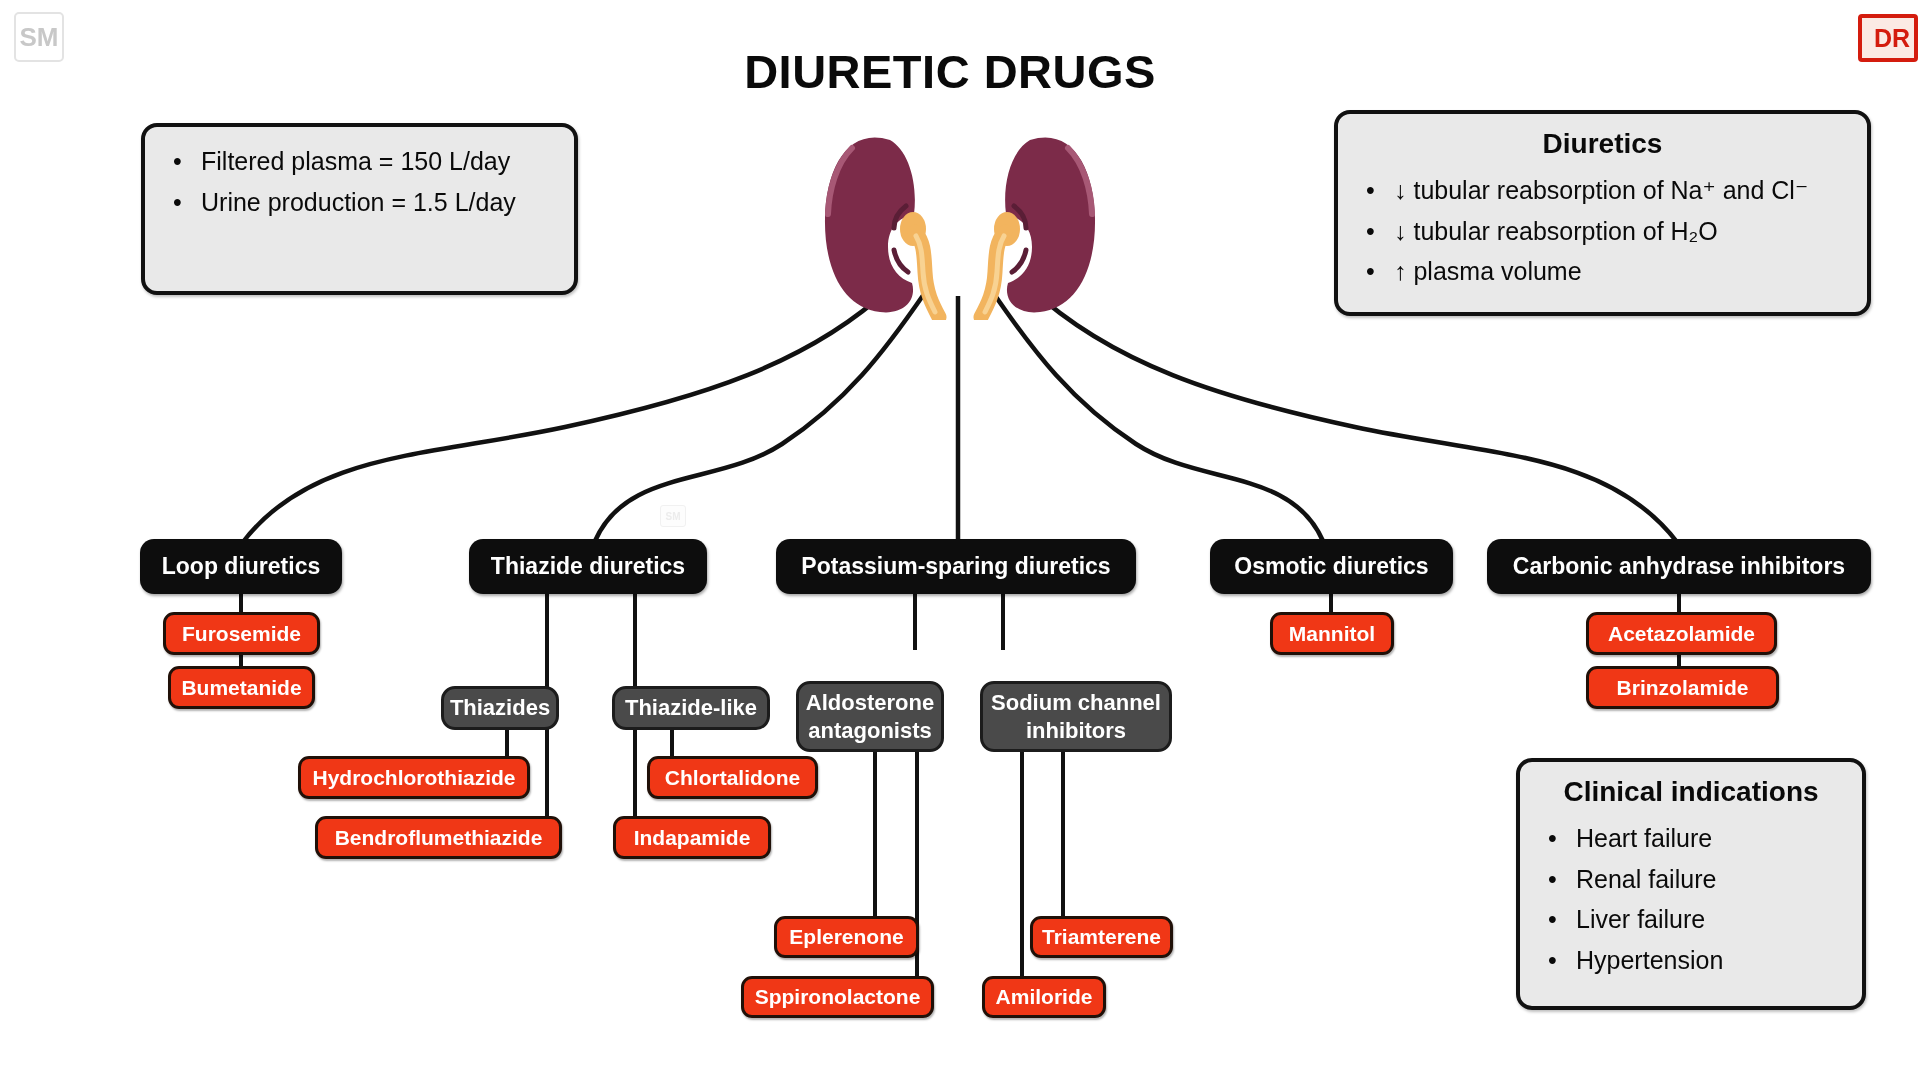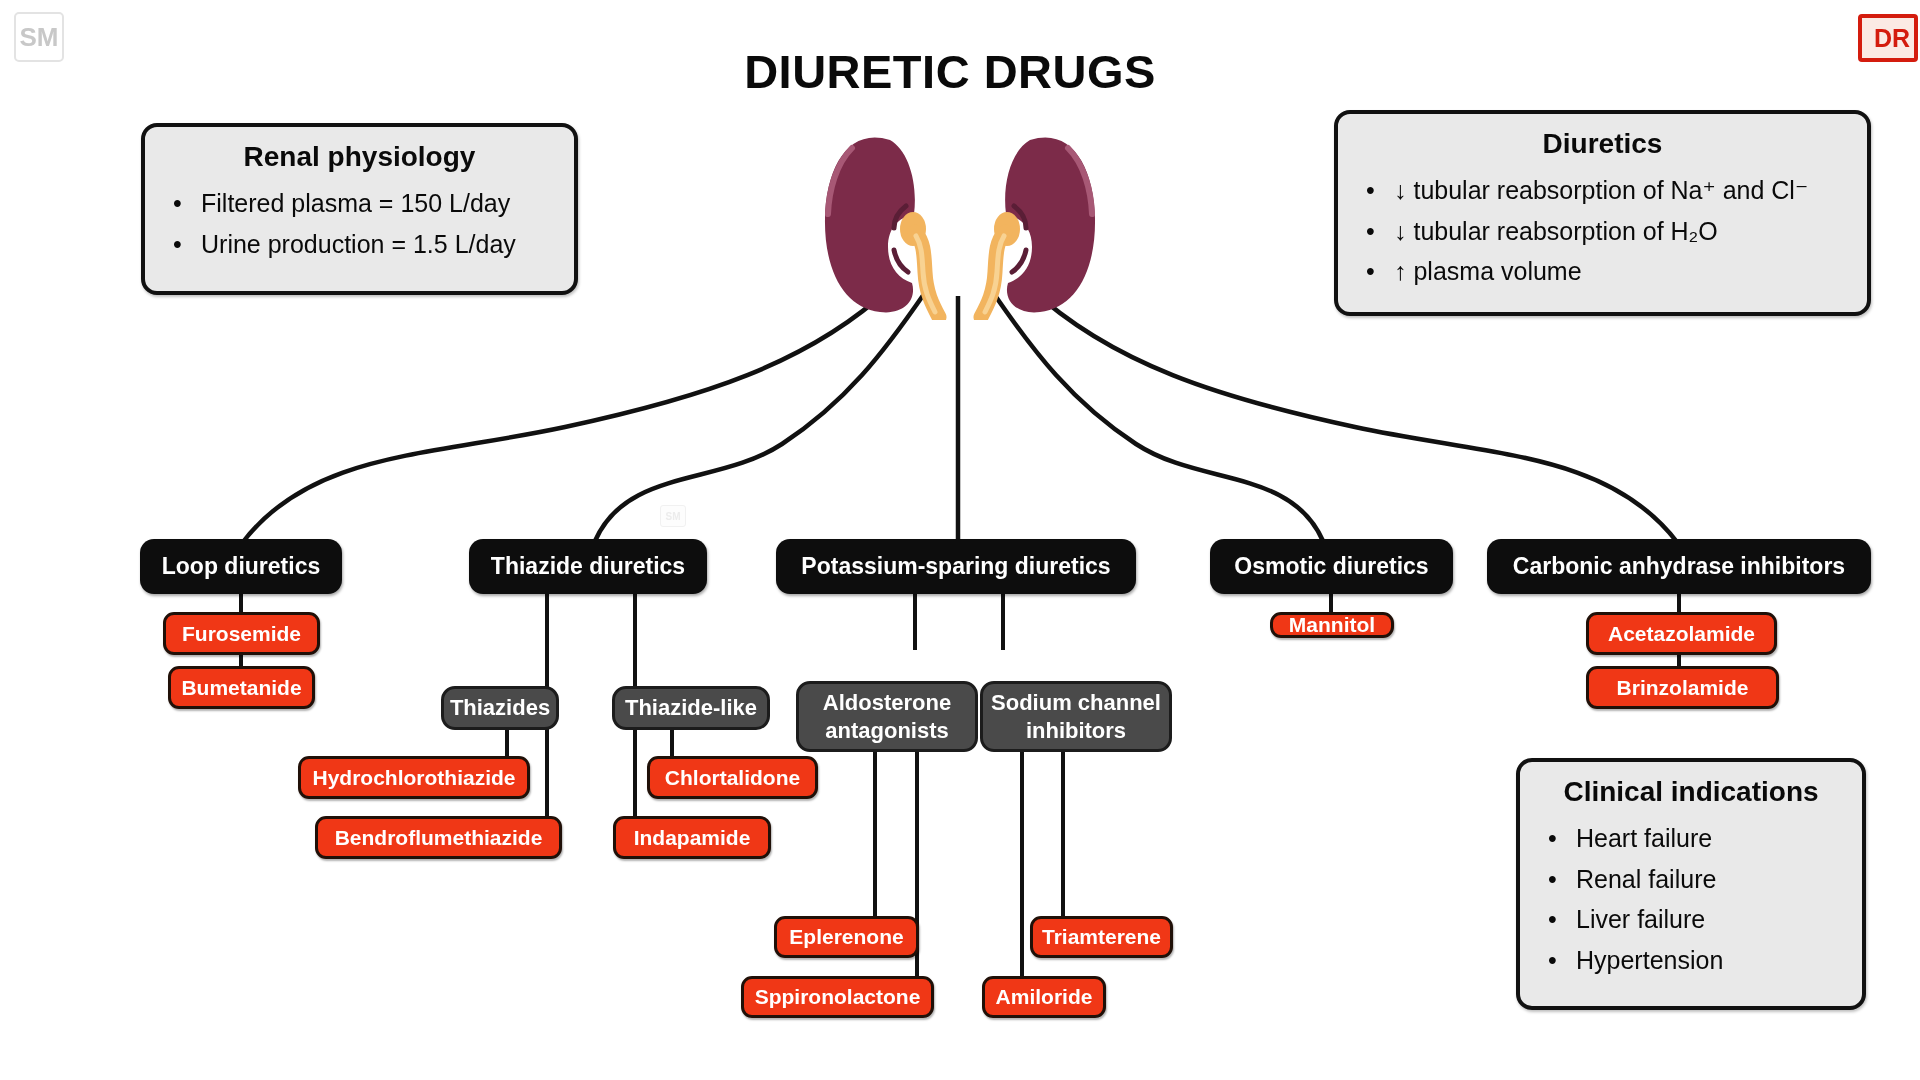--- a/index.html
+++ b/index.html
@@ -90,21 +90,20 @@
       <path d="M 34 20 C 18 36, 11 62, 10 86" stroke="#a75875" stroke-width="6" fill="none" stroke-linecap="round"></path>
       <ellipse cx="95" cy="101" rx="13" ry="17" fill="#f2b45e"></ellipse>
       <path d="M 97 104 C 106 114, 106 126, 107 144 C 108 164, 114 176, 121 189" stroke="#f2b45e" stroke-width="15" fill="none" stroke-linecap="round"></path>
       <path d="M 98 108 C 104 118, 104 128, 105 144 C 106 162, 111 172, 117 184" stroke="#f8d292" stroke-width="5" fill="none" stroke-linecap="round"></path>
       <path d="M 88 78 C 80 84, 76 92, 76 100" stroke="#5a1e36" stroke-width="5" fill="none" stroke-linecap="round"></path>
       <path d="M 76 122 C 78 132, 84 140, 90 144" stroke="#5a1e36" stroke-width="5" fill="none" stroke-linecap="round"></path>
     </g>
   </svg>
 
   <div class="panel" style="left:141px;top:123px;width:437px;height:172px;">
-    <div class="ptitle">Renal physiology</div>
     <ul>
       <li>Filtered plasma = 150 L/day</li>
       <li>Urine production = 1.5 L/day</li>
     </ul>
   </div>
 
   <div class="panel" style="left:1334px;top:110px;width:537px;height:206px;">
     <div class="ptitle">Diuretics</div>
     <ul>
       <li>↓ tubular reabsorption of Na⁺ and Cl⁻</li>
@@ -124,30 +123,30 @@
   </div>
 
   <div class="cat" style="left:140px;top:539px;width:202px;height:55px;">Loop diuretics</div>
   <div class="cat" style="left:469px;top:539px;width:238px;height:55px;">Thiazide diuretics</div>
   <div class="cat" style="left:776px;top:539px;width:360px;height:55px;">Potassium-sparing diuretics</div>
   <div class="cat" style="left:1210px;top:539px;width:243px;height:55px;">Osmotic diuretics</div>
   <div class="cat" style="left:1487px;top:539px;width:384px;height:55px;">Carbonic anhydrase inhibitors</div>
 
   <div class="sub" style="left:441px;top:650px;width:118px;height:44px;">Thiazides</div>
   <div class="sub" style="left:612px;top:650px;width:158px;height:44px;">Thiazide-like</div>
-  <div class="sub" style="left:796px;top:645px;width:182px;height:71px;">Aldosterone antagonists</div>
+  <div class="sub" style="left:796px;top:645px;width:148px;height:71px;">Aldosterone antagonists</div>
   <div class="sub" style="left:980px;top:645px;width:192px;height:71px;">Sodium channel inhibitors</div>
 
   <div class="drug" style="left:163px;top:612px;width:157px;height:43px;">Furosemide</div>
   <div class="drug" style="left:168px;top:666px;width:147px;height:43px;">Bumetanide</div>
   <div class="drug" style="left:298px;top:756px;width:232px;height:43px;">Hydrochlorothiazide</div>
   <div class="drug" style="left:315px;top:816px;width:247px;height:43px;">Bendroflumethiazide</div>
   <div class="drug" style="left:647px;top:756px;width:171px;height:43px;">Chlortalidone</div>
   <div class="drug" style="left:613px;top:816px;width:158px;height:43px;">Indapamide</div>
   <div class="drug" style="left:774px;top:916px;width:145px;height:42px;">Eplerenone</div>
   <div class="drug" style="left:741px;top:976px;width:193px;height:42px;">Sppironolactone</div>
   <div class="drug" style="left:1030px;top:916px;width:143px;height:42px;">Triamterene</div>
   <div class="drug" style="left:982px;top:976px;width:124px;height:42px;">Amiloride</div>
-  <div class="drug" style="left:1270px;top:612px;width:124px;height:26px;">Mannitol</div>
+  <div class="drug" style="left:1270px;top:612px;width:124px;height:43px;">Mannitol</div>
   <div class="drug" style="left:1586px;top:612px;width:191px;height:43px;">Acetazolamide</div>
   <div class="drug" style="left:1586px;top:666px;width:193px;height:43px;">Brinzolamide</div>
 
 </div>
 
 </body></html>

